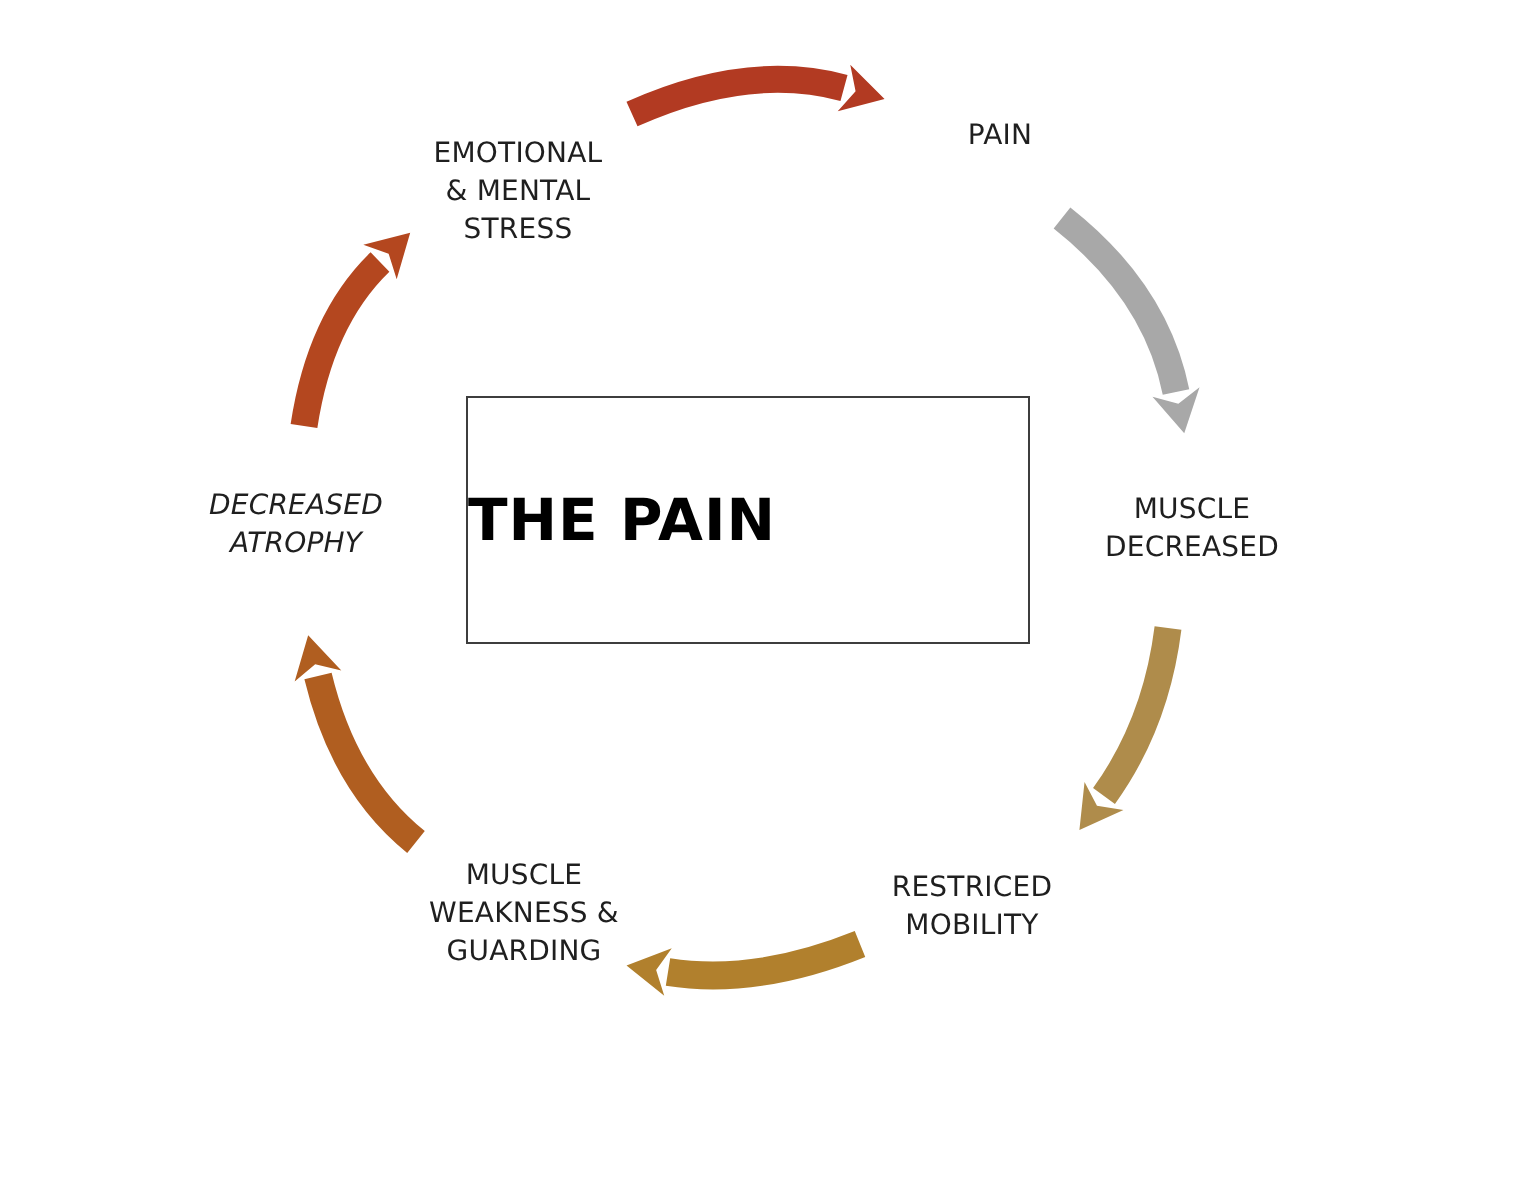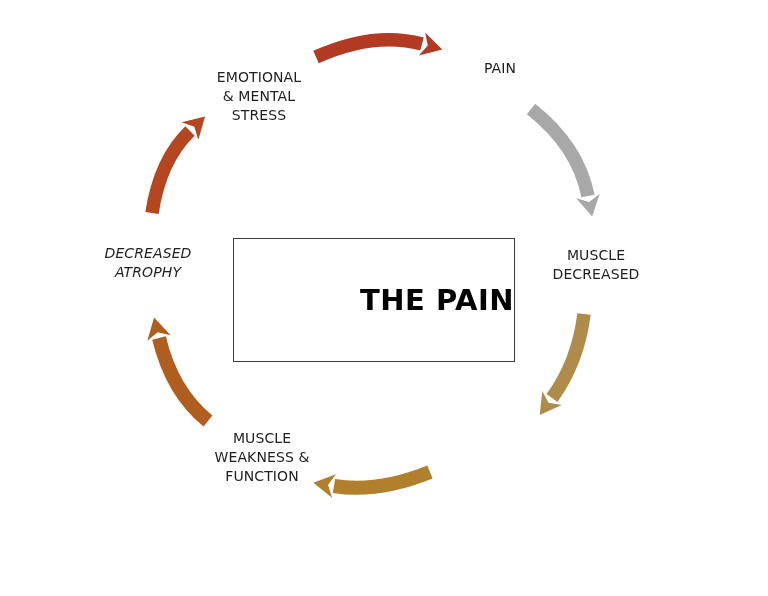--- a/index.html
+++ b/index.html
@@ -30,23 +30,22 @@
   }
   .node-label span{display:block;}
   .center-box{
     position:absolute;
     left:233px;top:198px;
     width:280px;height:122px;
     border:1.5px solid #3d3d3d;
     background:#ffffff;
     display:flex;
     flex-direction:column;
-    align-items:flex-end;
+    align-items:flex-start;
     justify-content:center;
-    margin-top:40px;
   }
   .center-box .title-line{
     display:block;
     font-size:29px;
     font-weight:700;
     line-height:45px;
     color:#000000;
     letter-spacing:0.5px;
     text-align:center;
   }
@@ -103,25 +102,29 @@
 
   <div class="node-label" style="left:500px;top:59px;">
     <span>PAIN</span>
   </div>
 
   <div class="node-label" style="left:596px;top:246px;">
     <span>MUSCLE</span>
     <span>DECREASED</span>
   </div>
 
+  <div class="node-label" style="left:486px;top:435px;">
+    <span>RESTRICED</span>
+    <span>MOBILITY</span>
+  </div>
 
   <div class="node-label" style="left:262px;top:429px;">
     <span>MUSCLE</span>
     <span>WEAKNESS &amp;</span>
-    <span>FUNCTION</span>
+    <span>GUARDING</span>
   </div>
 
   <div class="node-label" style="left:148px;top:244px;font-style:italic;">
     <span>DECREASED</span>
     <span>ATROPHY</span>
   </div>
 
 </div>
 
 </body></html>

